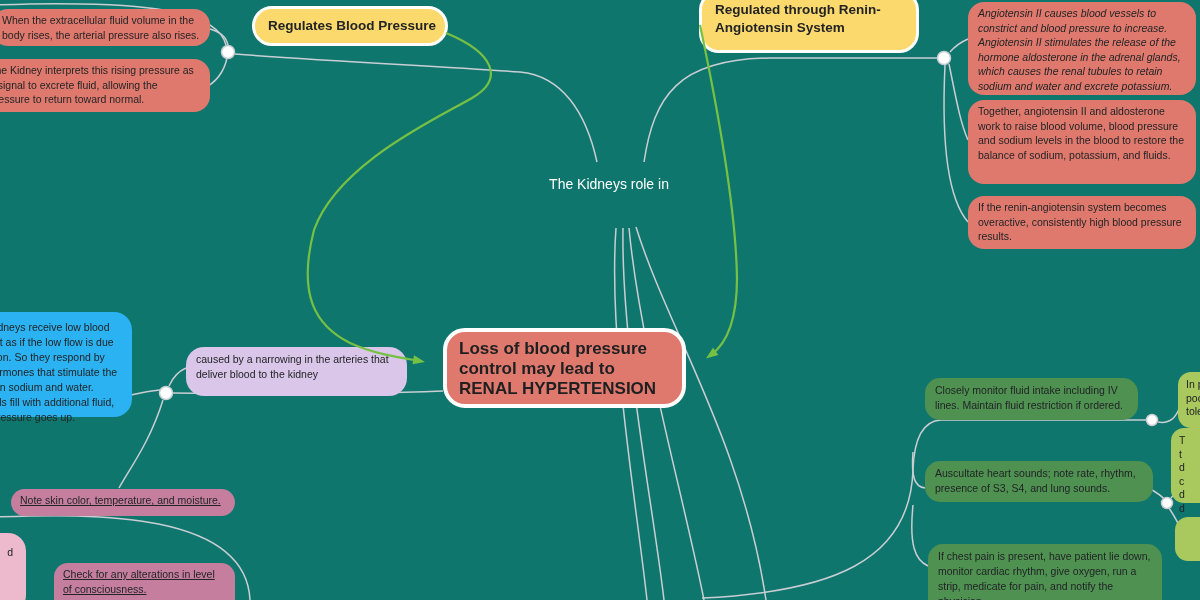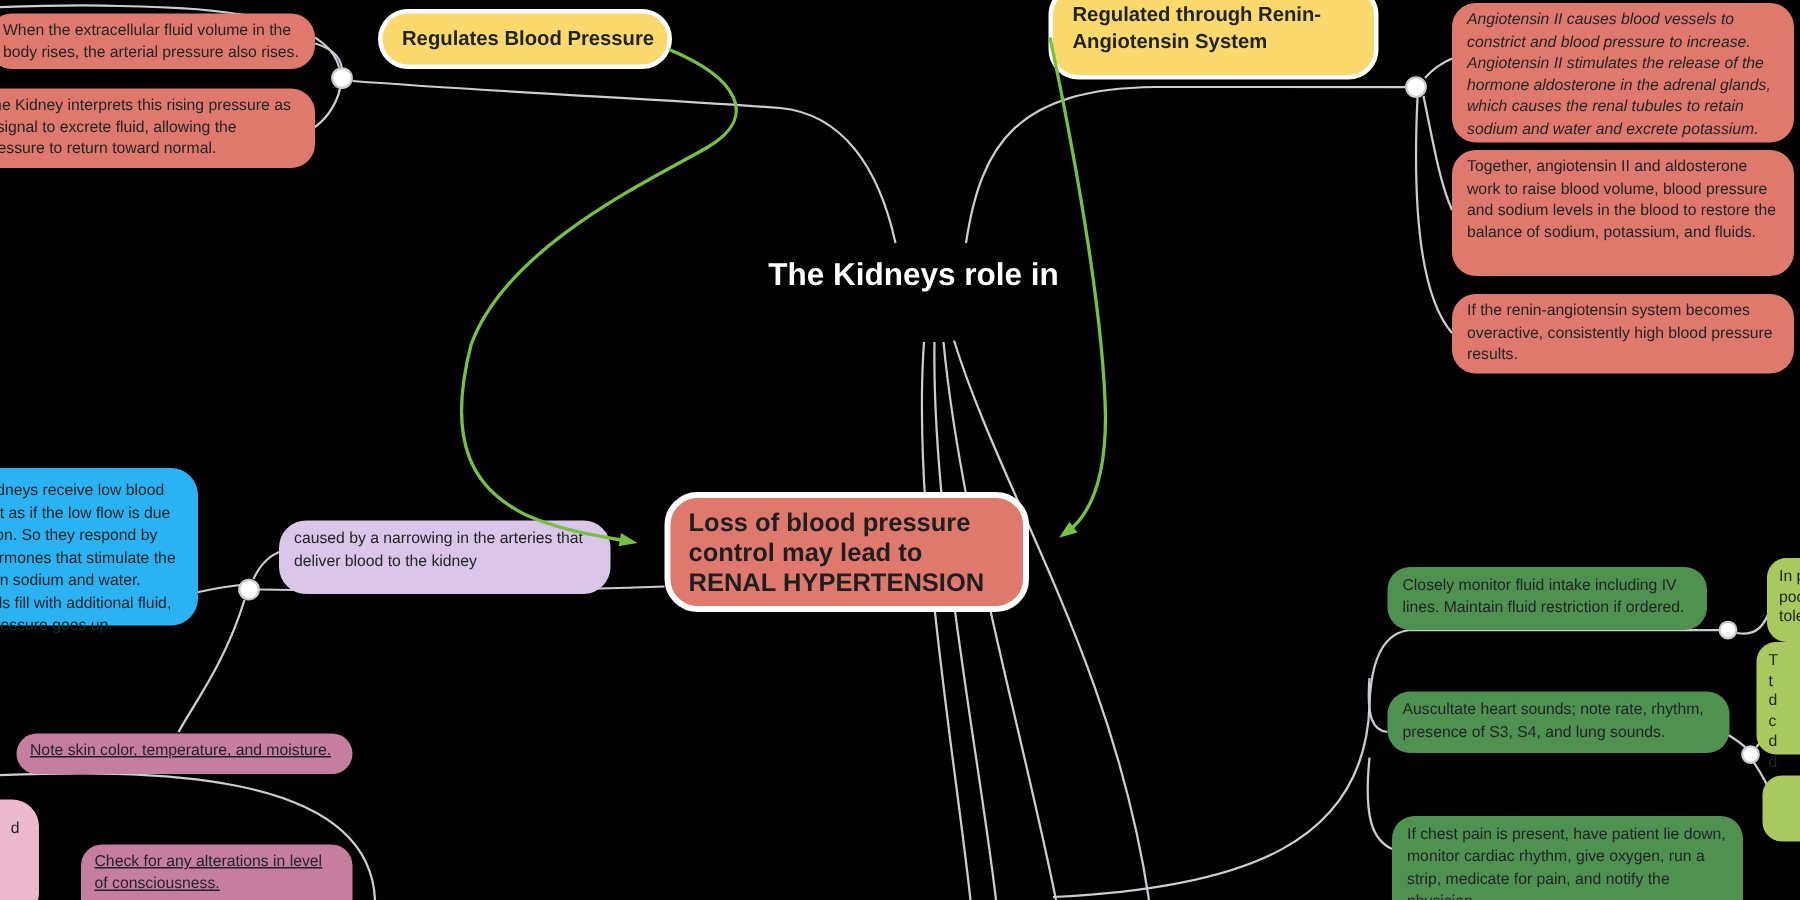--- a/index.html
+++ b/index.html
@@ -1,18 +1,18 @@
 <!DOCTYPE html>
 <html><head>
 <meta charset="utf-8">
 <style>
   html,body{margin:0;padding:0;}
   #canvas{
     position:relative;width:1200px;height:600px;overflow:hidden;
-    background:#000000;font-family:"Liberation Sans",sans-serif;
+    background:#0f766e;font-family:"Liberation Sans",sans-serif;
   }
   svg.layer{position:absolute;left:0;top:0;pointer-events:none;}
   #wires{z-index:1;}
   #arrows{z-index:3;}
   .node{
     position:absolute;box-sizing:border-box;z-index:2;
     color:#222426;font-size:10.5px;line-height:15px;
     border-radius:16px;padding:6px 10px;
   }
   .salmon-sm{background:#e0796d;line-height:14.5px;padding:4px 10px;}
@@ -26,21 +26,21 @@
   }
   .blue{background:#2ab2f2;border-radius:18px;padding:8px 10px;}
   .purple{background:#d9c6e9;border-radius:18px;padding:5px 10px;}
   .green{background:#4e9151;border-radius:15px;padding:5px 10px;}
   .olive{background:#a9c95f;border-radius:13px;padding:6px 8px;white-space:pre-line;line-height:13.5px;}
   .mauve{background:#c67e9f;border-radius:14px;padding:4px 9px;text-decoration:underline;}
   .pink{background:#edbacd;border-radius:18px;padding:12px 13px;text-align:right;}
   .nowrap{white-space:nowrap;}
   #map-title{
     position:absolute;left:455px;top:170px;width:308px;z-index:2;
-    text-align:center;color:#ffffff;font-weight:bold;font-size:21px;line-height:28px;
+    text-align:center;color:#ffffff;font-weight:normal;font-size:14px;line-height:28px;
   }
   
   #n-s1{left:-8px;top:9px;width:218px;height:37px;}
   #n-s2{left:-21px;top:59px;width:231px;height:53px;}
   #n-y1{left:252px;top:6px;width:196px;height:40px;}
   #n-y2{left:699px;top:-10px;width:220px;height:63px;}
   #n-r1{left:968px;top:2px;width:228px;height:93px;font-style:italic;}
   #n-r2{left:968px;top:100px;width:228px;height:84px;}
   #n-r3{left:968px;top:196px;width:228px;height:53px;}
   #n-blue{left:-68px;top:312px;width:200px;height:105px;}

